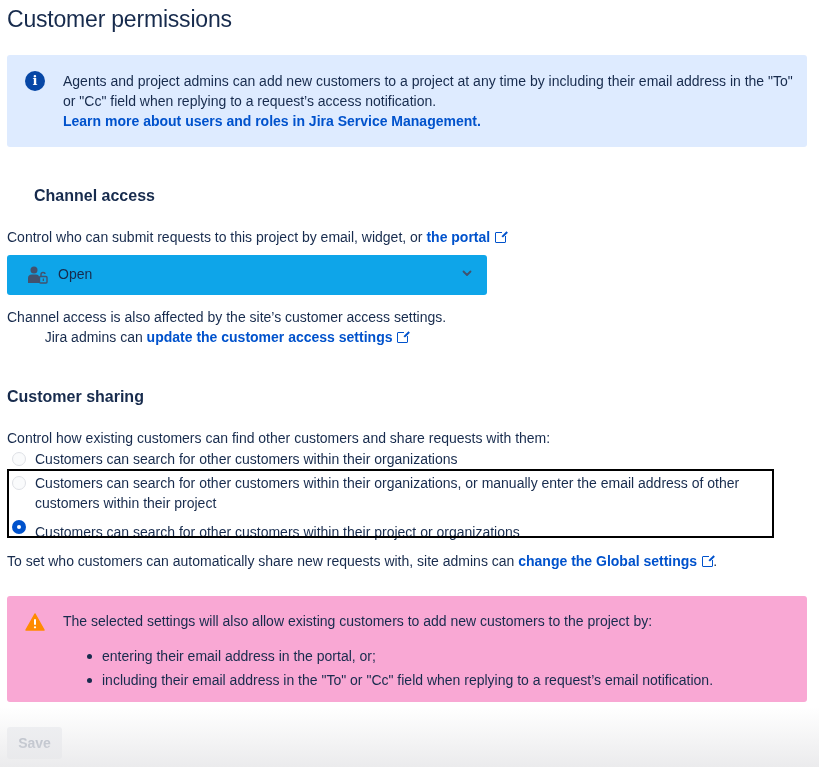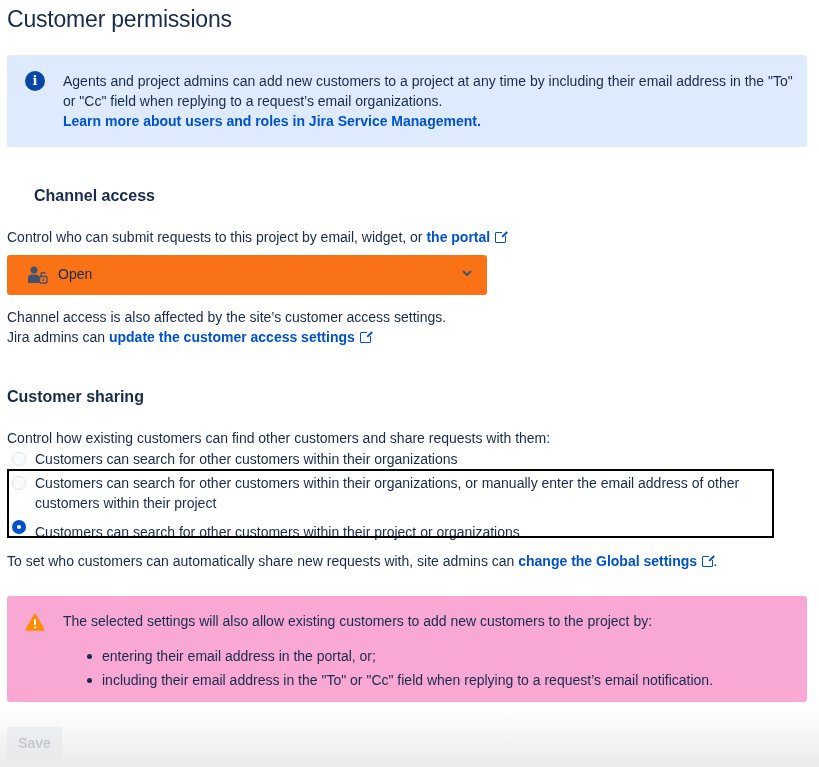--- a/index.html
+++ b/index.html
@@ -8,22 +8,22 @@
   .page { position: absolute; left: 7px; top: 0; width: 800px; }
   h1.title { position: absolute; left: 0; top: 6px; font-size: 23px; font-weight: 500; color: #172b4d; letter-spacing: -0.2px; }
   .info-box { position: absolute; left: 0; top: 55px; width: 800px; height: 92px; background: #deebff; border-radius: 3px; }
   .info-icon { position: absolute; left: 18px; top: 16px; width: 20px; height: 20px; border-radius: 50%; background: #0747a6; color: #fff; font-weight: 700; font-size: 13px; text-align: center; line-height: 20px; font-family: "DejaVu Serif", serif; }
   .info-text { position: absolute; left: 56px; top: 16px; width: 730px; line-height: 20px; font-size: 14px; color: #172b4d; }
   a.link { color: #0052cc; text-decoration: none; font-weight: 600; }
   .ext { display: inline-block; width: 11px; height: 11px; border: 1.5px solid #0052cc; border-radius: 1px; position: relative; margin-left: 5px; vertical-align: -1px; }
   .ext::after { content: ""; position: absolute; right: -3px; top: -3px; width: 6px; height: 6px; background: #fff; }
   .ext::before { content: ""; position: absolute; right: -2px; top: -2px; width: 7px; height: 1.5px; background: #0052cc; transform: rotate(-45deg); transform-origin: right center; z-index: 2; }
   h2 { position: absolute; left: 0; font-size: 16px; font-weight: 600; color: #172b4d; }
-  .p { position: absolute; left: 0; font-size: 14px; line-height: 20px; color: #172b4d; }
-  .select { position: absolute; left: 0; top: 255px; width: 480px; height: 40px; background: #f97316; border-radius: 3px; }
+  .p { position: absolute; left: 0; font-size: 14px; line-height: 20px; color: #172b4d; text-align: center; }
+  .select { position: absolute; left: 0; top: 255px; width: 480px; height: 40px; background: #0ea5e9; border-radius: 3px; }
   .select .people { position: absolute; left: 21px; top: 11px; width: 20px; height: 18px; }
   .select .val { position: absolute; left: 51px; top: 11px; font-size: 14px; color: #172b4d; }
   .select .chev { position: absolute; right: 15px; top: 13px; width: 10px; height: 10px; }
   .radio-row { position: absolute; left: 0; font-size: 14px; line-height: 20px; color: #172b4d; }
   .radio { position: absolute; left: 5px; width: 14px; height: 14px; border-radius: 50%; border: 1.5px solid #dfe1e6; background: #fafbfc; }
   .radio.checked { border: none; background: #0052cc; }
   .radio.checked::after { content: ""; position: absolute; left: 5px; top: 5px; width: 4px; height: 4px; border-radius: 50%; background: #fff; }
   .radio-label { position: absolute; left: 28px; width: 750px; }
   .highlight { position: absolute; left: 0; top: 469px; width: 767px; height: 69px; border: 2px solid #000; }
   .warn-box { position: absolute; left: 0; top: 596px; width: 800px; height: 106px; background: #f9a8d4; border-radius: 3px; }
@@ -37,21 +37,21 @@
 </style>
 </head>
 <body>
 
 <div class="page">
   <h1 class="title">Customer permissions</h1>
 
   <div class="info-box">
     <div class="info-icon">i</div>
     <div class="info-text">
-      <span>Agents and project admins can add new customers to a project at any time by including their email address in the "To" or "Cc" field when replying to a request’s email organizations.</span><br>
+      <span>Agents and project admins can add new customers to a project at any time by including their email address in the "To" or "Cc" field when replying to a request’s access notification.</span><br>
       <a class="link" href="#">Learn more about users and roles in Jira Service Management.</a>
     </div>
   </div>
 
   <h2 style="top:187px;margin-left:27px;">Channel access</h2>
   <div class="p" style="top:227px;">
     <span>Control who can submit requests to this project by email, widget, or </span><a class="link" href="#"><span>the portal</span><span class="ext"></span></a>
   </div>
 
   <div class="select">

